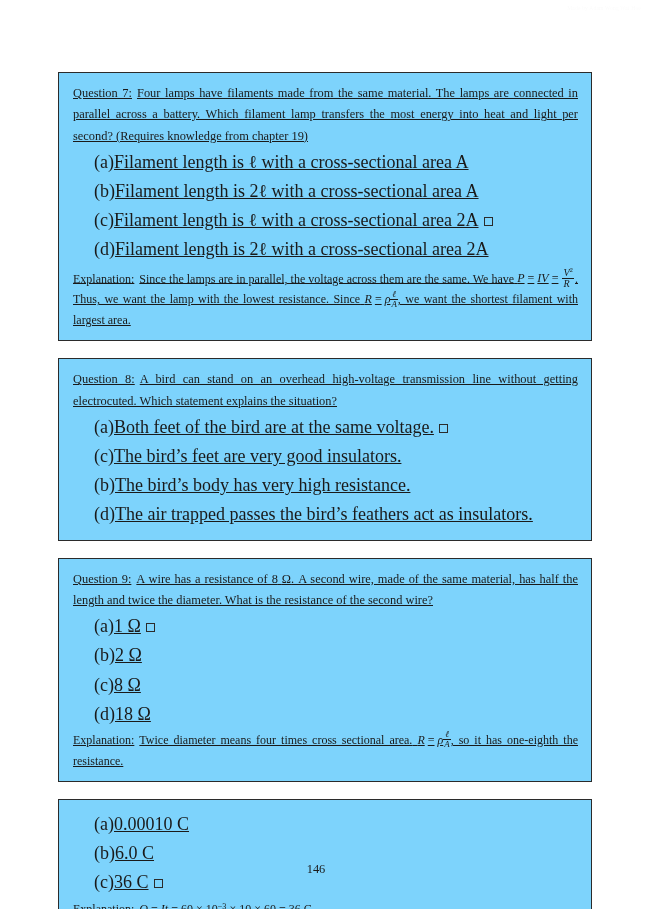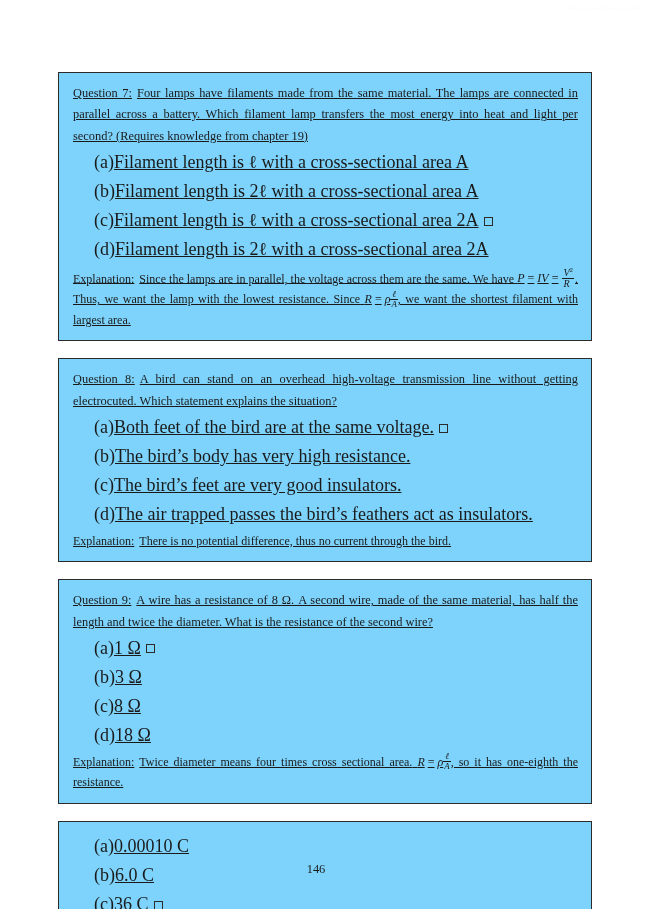--- a/index.html
+++ b/index.html
@@ -191,44 +191,41 @@
 
   <div class="qbox">
     <p class="qstem">
       <span class="qlabel">Question 8:</span><span class="stem-gap"></span><span>A bird can stand on an overhead high-voltage transmission line without getting electrocuted.  Which statement explains the situation?</span>
     </p>
     <ul class="options">
       <li class="option">
         <span class="opt-tag">(a)</span><span class="opt-text">Both feet of the bird are at the same voltage.</span><span class="checkbox"></span>
       </li>
       <li class="option">
+        <span class="opt-tag">(c)</span><span class="opt-text">The bird’s feet are very good insulators.</span>
+      </li>
+      <li class="option">
         <span class="opt-tag">(b)</span><span class="opt-text">The bird’s body has very high resistance.</span>
       </li>
       <li class="option">
-        <span class="opt-tag">(c)</span><span class="opt-text">The bird’s feet are very good insulators.</span>
-      </li>
-      <li class="option">
         <span class="opt-tag">(d)</span><span class="opt-text">The air trapped passes the bird’s feathers act as insulators.</span>
       </li>
     </ul>
-    <p class="explanation">
-      <span>Explanation:</span><span class="exp-gap"></span><span>There is no potential difference, thus no current through the bird.</span>
-    </p>
   </div>
 
   <div class="qbox">
     <p class="qstem">
       <span class="qlabel">Question 9:</span><span class="stem-gap"></span><span>A wire has a resistance of 8</span> <span class="ohm">Ω</span><span>.  A second wire, made of the same material, has half the length and twice the diameter.  What is the resistance of the second wire?</span>
     </p>
     <ul class="options">
       <li class="option">
         <span class="opt-tag">(a)</span><span class="opt-text">1 Ω</span><span class="checkbox"></span>
       </li>
       <li class="option">
-        <span class="opt-tag">(b)</span><span class="opt-text">3 Ω</span>
+        <span class="opt-tag">(b)</span><span class="opt-text">2 Ω</span>
       </li>
       <li class="option">
         <span class="opt-tag">(c)</span><span class="opt-text">8 Ω</span>
       </li>
       <li class="option">
         <span class="opt-tag">(d)</span><span class="opt-text">18 Ω</span>
       </li>
     </ul>
     <p class="explanation">
       <span>Explanation:</span><span class="exp-gap"></span><span>Twice diameter means four times cross sectional area.</span>

